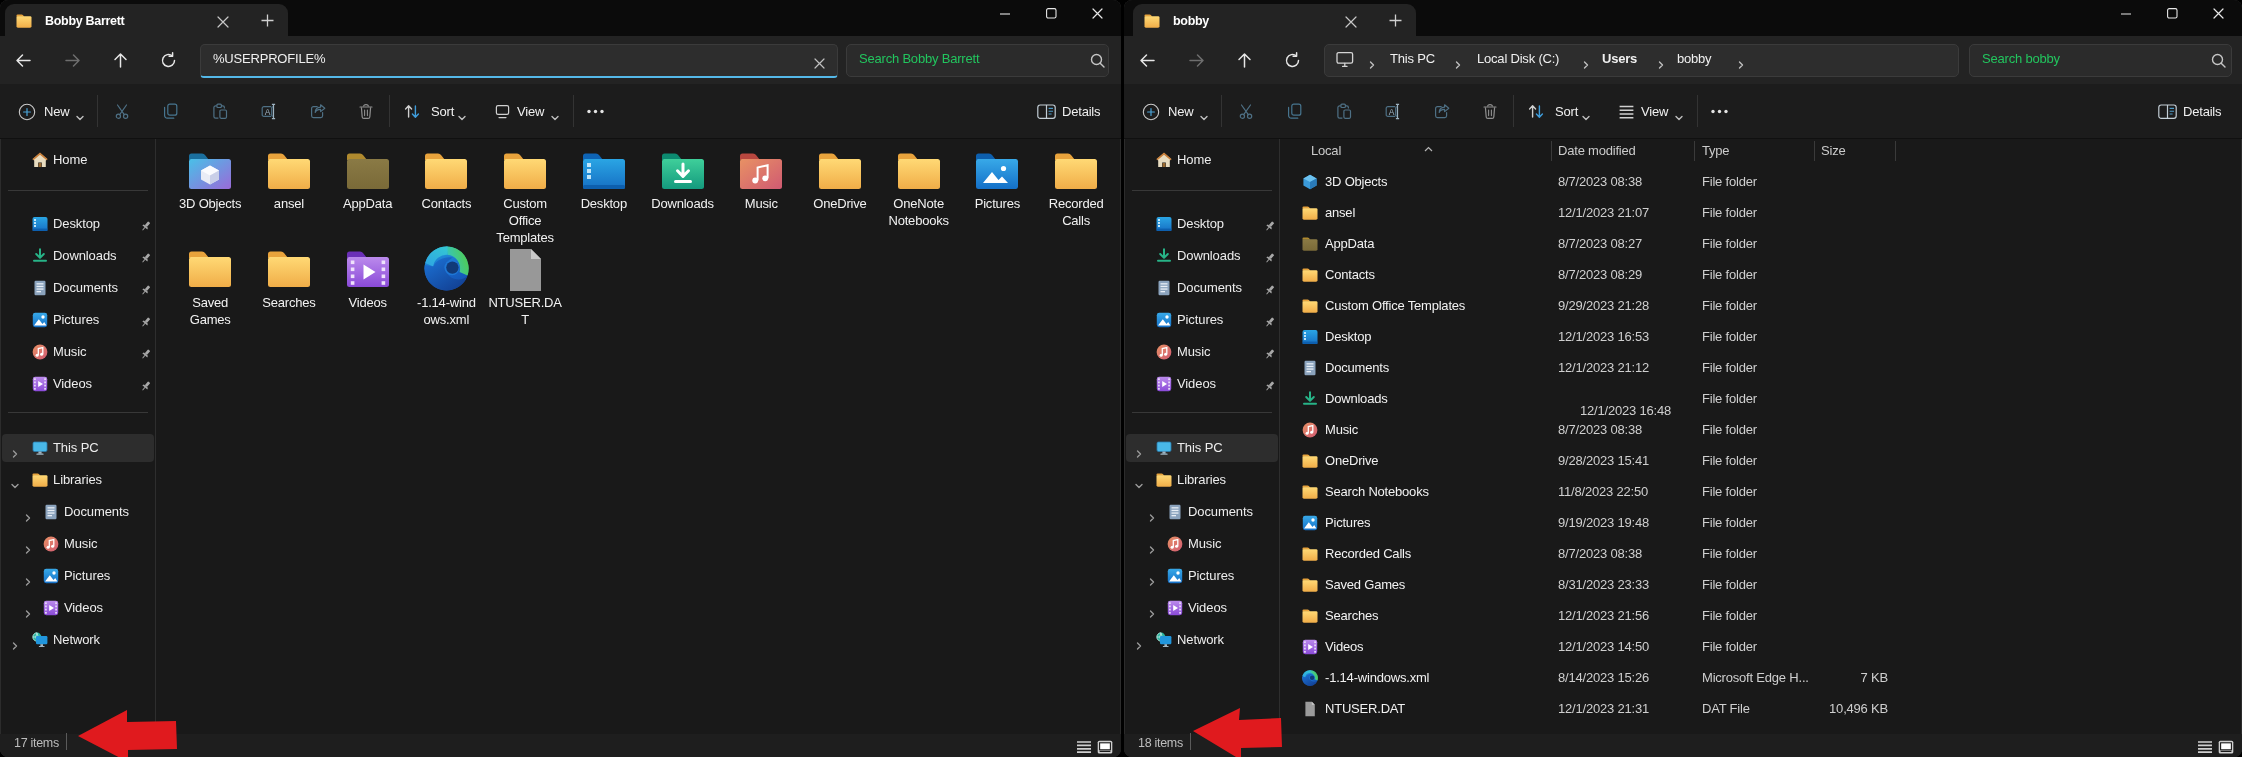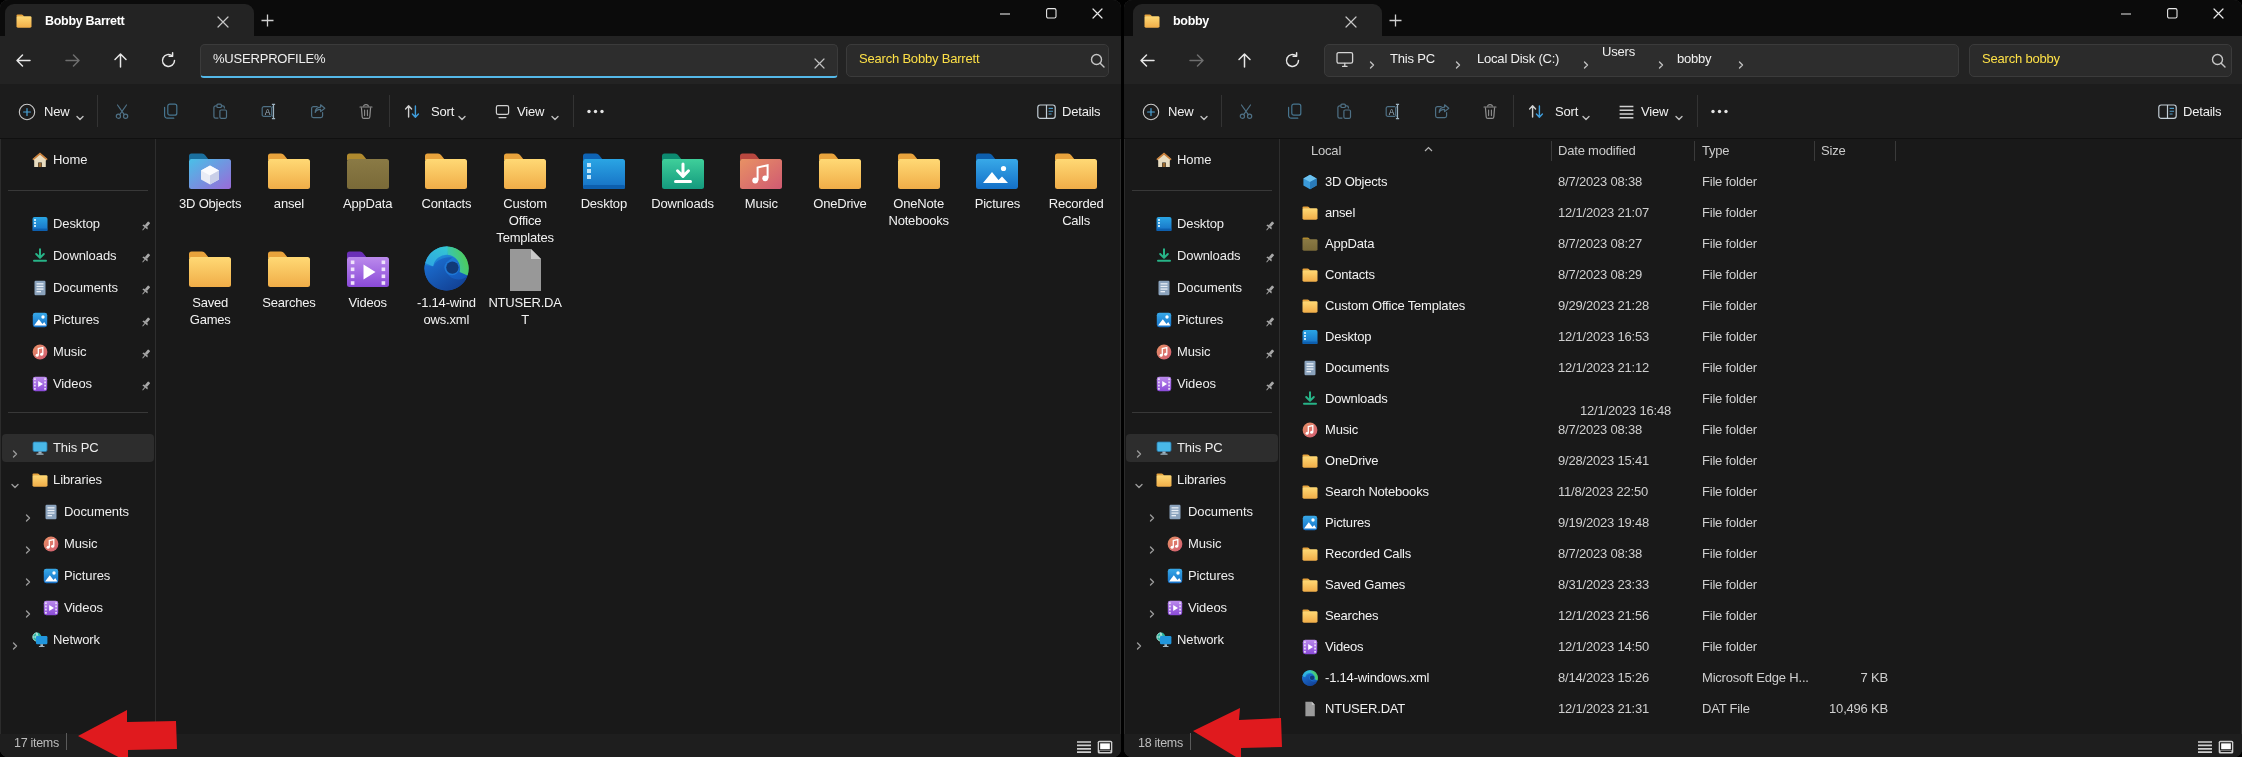--- a/index.html
+++ b/index.html
@@ -1,24 +1,24 @@
 <!DOCTYPE html>
 <html><head><meta charset="utf-8"><style>
 html,body{margin:0;padding:0;background:#000;width:2242px;height:757px;overflow:hidden;
  font-family:"Liberation Sans",sans-serif;-webkit-font-smoothing:antialiased;}
 .win{position:absolute;top:0;height:757px;background:#191919;border-radius:8px;overflow:hidden;box-shadow:inset 0 0 0 1px #2c2c2c;}
 .abs{position:absolute;}
 .tabstrip{position:absolute;top:0;left:0;right:0;height:36px;background:#0b0b0b;}
-.tab{position:absolute;top:4px;height:32px;width:249px;background:#232323;border-radius:9px 9px 0 0;}
+.tab{position:absolute;top:4px;height:32px;width:283px;background:#232323;border-radius:9px 9px 0 0;}
 .tabtitle{position:absolute;left:40px;top:10px;font-size:12.5px;font-weight:700;color:#fff;letter-spacing:-0.3px;}
 .navrow{position:absolute;top:36px;left:0;right:0;height:48px;background:#232323;}
 .toolbar{position:absolute;top:84px;left:0;right:0;height:54px;background:#1c1c1c;border-bottom:1px solid #101010;}
 .field{position:absolute;top:44px;height:31px;background:#2d2d2d;border:1px solid #3b3b3b;border-radius:5px;}
 .ftext{position:absolute;top:7px;font-size:13px;color:#f0f0f0;white-space:nowrap;letter-spacing:-0.2px;}
-.gtext{color:#fde047;}
+.gtext{color:#22c55e;}
 .tbtext{position:absolute;top:104px;font-size:13px;color:#f0f0f0;letter-spacing:-0.2px;}
 .sep{position:absolute;top:95px;width:1px;height:32px;background:#333;}
 .sidetext{position:absolute;font-size:13px;color:#ededed;white-space:nowrap;letter-spacing:-0.1px;}
 .statusbar{position:absolute;left:0;right:0;top:734px;height:23px;background:#1e1e1e;}
 .stext{position:absolute;top:736px;font-size:12.5px;color:#bdbdbd;letter-spacing:-0.3px;}
 .hcell{position:absolute;font-size:13px;color:#cbcbcb;white-space:nowrap;letter-spacing:-0.2px;}
 .rname{position:absolute;font-size:13px;color:#f2f2f2;white-space:nowrap;letter-spacing:-0.2px;}
 .rmeta{position:absolute;font-size:13px;color:#cfcfcf;white-space:nowrap;letter-spacing:-0.2px;}
 .glabel{position:absolute;font-size:13px;color:#f2f2f2;text-align:center;line-height:17px;width:90px;letter-spacing:-0.2px;}
 </style></head><body>
@@ -545,21 +545,21 @@
         <path d="M2.5,1 L5.5,4.0 L2.5,7" stroke="#c0c0c0" stroke-width="1.4" fill="none" stroke-linecap="round" stroke-linejoin="round"></path>
       </svg></div>
     <div class="ftext" style="left:266px;top:51px;">This PC</div>
     <div class="abs" style="left:330px;top:56px;width:8px;height:9px;"><svg width="8" height="9" viewBox="0 0 8 9" style="">
         <path d="M2.5,1 L5.5,4.0 L2.5,7" stroke="#c0c0c0" stroke-width="1.4" fill="none" stroke-linecap="round" stroke-linejoin="round"></path>
       </svg></div>
     <div class="ftext" style="left:353px;top:51px;">Local Disk (C:)</div>
     <div class="abs" style="left:458px;top:56px;width:8px;height:9px;"><svg width="8" height="9" viewBox="0 0 8 9" style="">
         <path d="M2.5,1 L5.5,4.0 L2.5,7" stroke="#c0c0c0" stroke-width="1.4" fill="none" stroke-linecap="round" stroke-linejoin="round"></path>
       </svg></div>
-    <div class="ftext" style="left:478px;top:44px;">Users</div>
+    <div class="ftext" style="left:478px;top:51px;font-weight:bold;">Users</div>
     <div class="abs" style="left:533px;top:56px;width:8px;height:9px;"><svg width="8" height="9" viewBox="0 0 8 9" style="">
         <path d="M2.5,1 L5.5,4.0 L2.5,7" stroke="#c0c0c0" stroke-width="1.4" fill="none" stroke-linecap="round" stroke-linejoin="round"></path>
       </svg></div>
     <div class="ftext" style="left:553px;top:51px;">bobby</div>
     <div class="abs" style="left:613px;top:56px;width:8px;height:9px;"><svg width="8" height="9" viewBox="0 0 8 9" style="">
         <path d="M2.5,1 L5.5,4.0 L2.5,7" stroke="#c0c0c0" stroke-width="1.4" fill="none" stroke-linecap="round" stroke-linejoin="round"></path>
       </svg></div>
     <div class="field" style="left:845px;width:261px;background:#2b2b2b;"></div>
     <div class="ftext gtext" style="left:858px;top:51px;">Search bobby</div>
     <div class="abs" style="left:1087px;top:53px;width:15px;height:15px;"><svg width="15" height="15" viewBox="0 0 15 15" style="">

